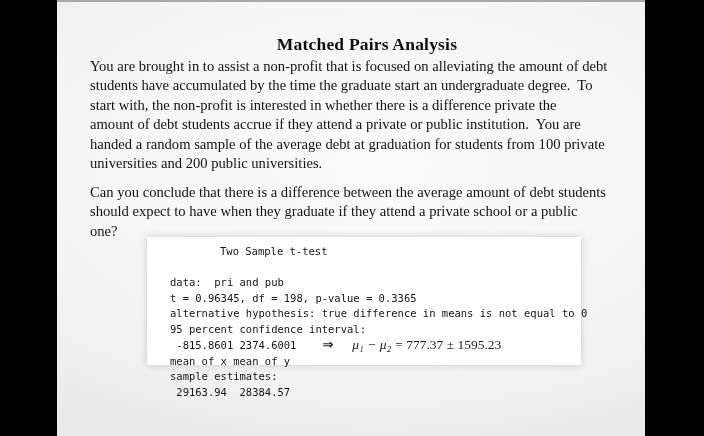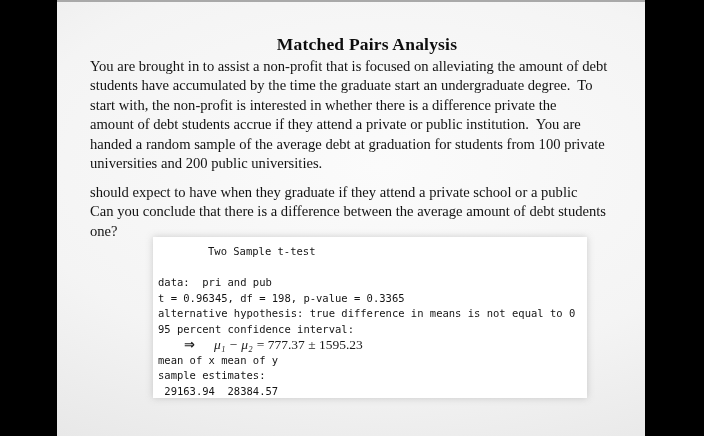--- a/index.html
+++ b/index.html
@@ -52,28 +52,28 @@
     width: 540px;
     color: #121212;
     font-size: 14.6px;
     line-height: 19.4px;
   }
   .para-1 { top: 57px; }
   .para-2 { top: 183px; }
   .text-line { white-space: pre; }
   .r-output-box {
     position: absolute;
-    left: 96px;
+    left: 90px;
     top: 237px;
     width: 434px;
-    height: 161px;
+    height: 128px;
     background: #ffffff;
     box-shadow: 0 0 7px rgba(120,120,120,0.35);
     box-sizing: border-box;
-    padding: 7px 4px 0 5px;
+    padding: 7px 4px 0 23px;
     font-family: "DejaVu Sans Mono", monospace;
     font-size: 10.5px;
     line-height: 15.5px;
     color: #141414;
   }
   .r-line { white-space: pre; }
   .r-test-title { text-indent: 50px; }
   .r-blank { height: 15.5px; }
   .ci-row {
     display: flex;
@@ -116,33 +116,34 @@
     <div class="para para-1">
       <div class="text-line">You are brought in to assist a non-profit that is focused on alleviating the amount of debt</div>
       <div class="text-line">students have accumulated by the time the graduate start an undergraduate degree.  To</div>
       <div class="text-line">start with, the non-profit is interested in whether there is a difference private the</div>
       <div class="text-line">amount of debt students accrue if they attend a private or public institution.  You are</div>
       <div class="text-line">handed a random sample of the average debt at graduation for students from 100 private</div>
       <div class="text-line">universities and 200 public universities.</div>
     </div>
 
     <div class="para para-2">
+      <div class="text-line">Can you conclude that there is a difference between the average amount of debt students</div>
       <div class="text-line">should expect to have when they graduate if they attend a private school or a public</div>
-      <div class="text-line">Can you conclude that there is a difference between the average amount of debt students</div>
       <div class="text-line">one?</div>
     </div>
 
     <div class="r-output-box">
       <div class="r-line r-test-title">Two Sample t-test</div>
       <div class="r-blank"></div>
       <div class="r-line">data:  pri and pub</div>
       <div class="r-line">t = 0.96345, df = 198, p-value = 0.3365</div>
       <div class="r-line">alternative hypothesis: true difference in means is not equal to 0</div>
       <div class="r-line">95 percent confidence interval:</div>
       <div class="ci-row">
+        <span class="r-line"> -815.8601 2374.6001</span>
         <span class="annotation-arrow">⇒</span>
         <span class="annotation-mu">μ₁ − μ₂</span>
         <span class="annotation-value">= 777.37 ± 1595.23</span>
       </div>
       <div class="r-line">mean of x mean of y</div>
       <div class="r-line">sample estimates:</div>
       <div class="r-line"> 29163.94  28384.57</div>
     </div>
   </div>
 </div>

